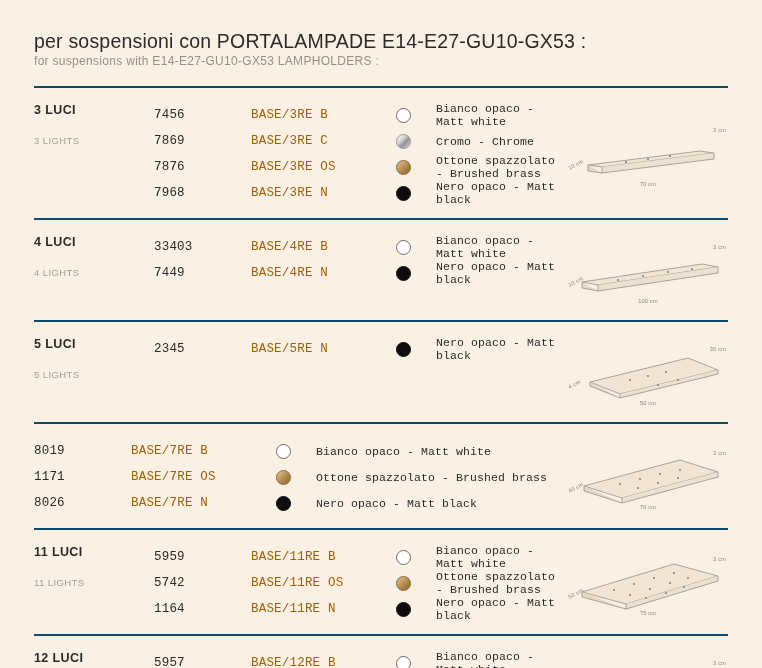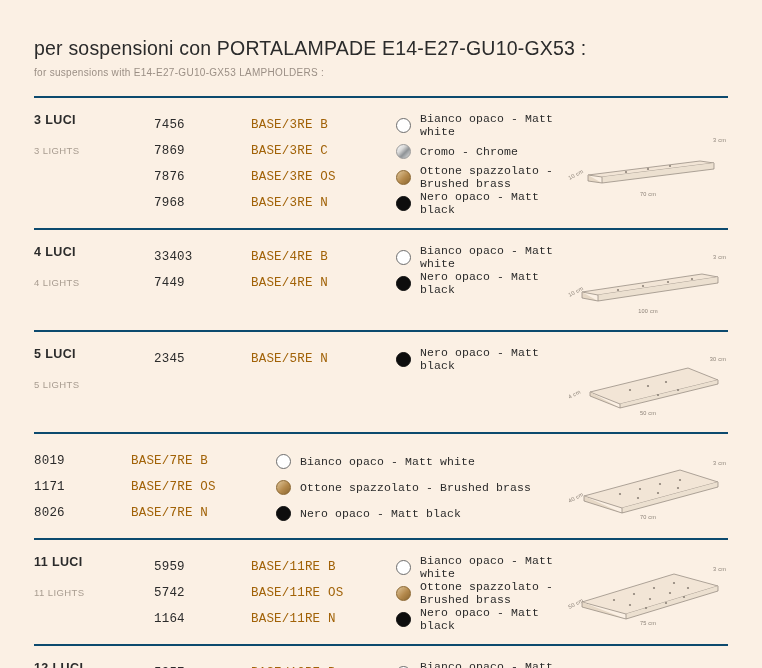--- a/index.html
+++ b/index.html
@@ -12,35 +12,35 @@
     background: #fbf0e4;
     font-family: "Liberation Sans", sans-serif;
     color: #2b2b2b;
     overflow: hidden;
   }
   .page {
     position: relative;
     width: 762px;
     height: 668px;
     box-sizing: border-box;
-    padding: 11px 34px;
+    padding: 4px 34px;
   }
   .header {
     padding-top: 26px;
   }
   .title-it {
     font-size: 19.5px;
     font-weight: 400;
     letter-spacing: 0.2px;
     color: #2b2b2b;
     line-height: 1.2;
   }
   .title-en {
-    margin-top: 7px;
-    font-size: 10px;
+    margin-top: 1px;
+    font-size: 12px;
     letter-spacing: 0.3px;
     color: #9b8f85;
     font-weight: 400;
   }
   .table {
     margin-top: 18px;
   }
   .row {
     position: relative;
     display: flex;
@@ -91,20 +91,21 @@
     width: 145px;
     flex: 0 0 145px;
     font-size: 12.5px;
     color: #a16207;
     letter-spacing: 0.2px;
   }
   .finish {
     display: flex;
     align-items: center;
     flex: 1 1 auto;
+    gap: 16px;
   }
   .swatch {
     width: 15px;
     height: 15px;
     border-radius: 50%;
     flex: 0 0 15px;
     margin-right: 9px;
     box-sizing: border-box;
   }
   .sw-white {

